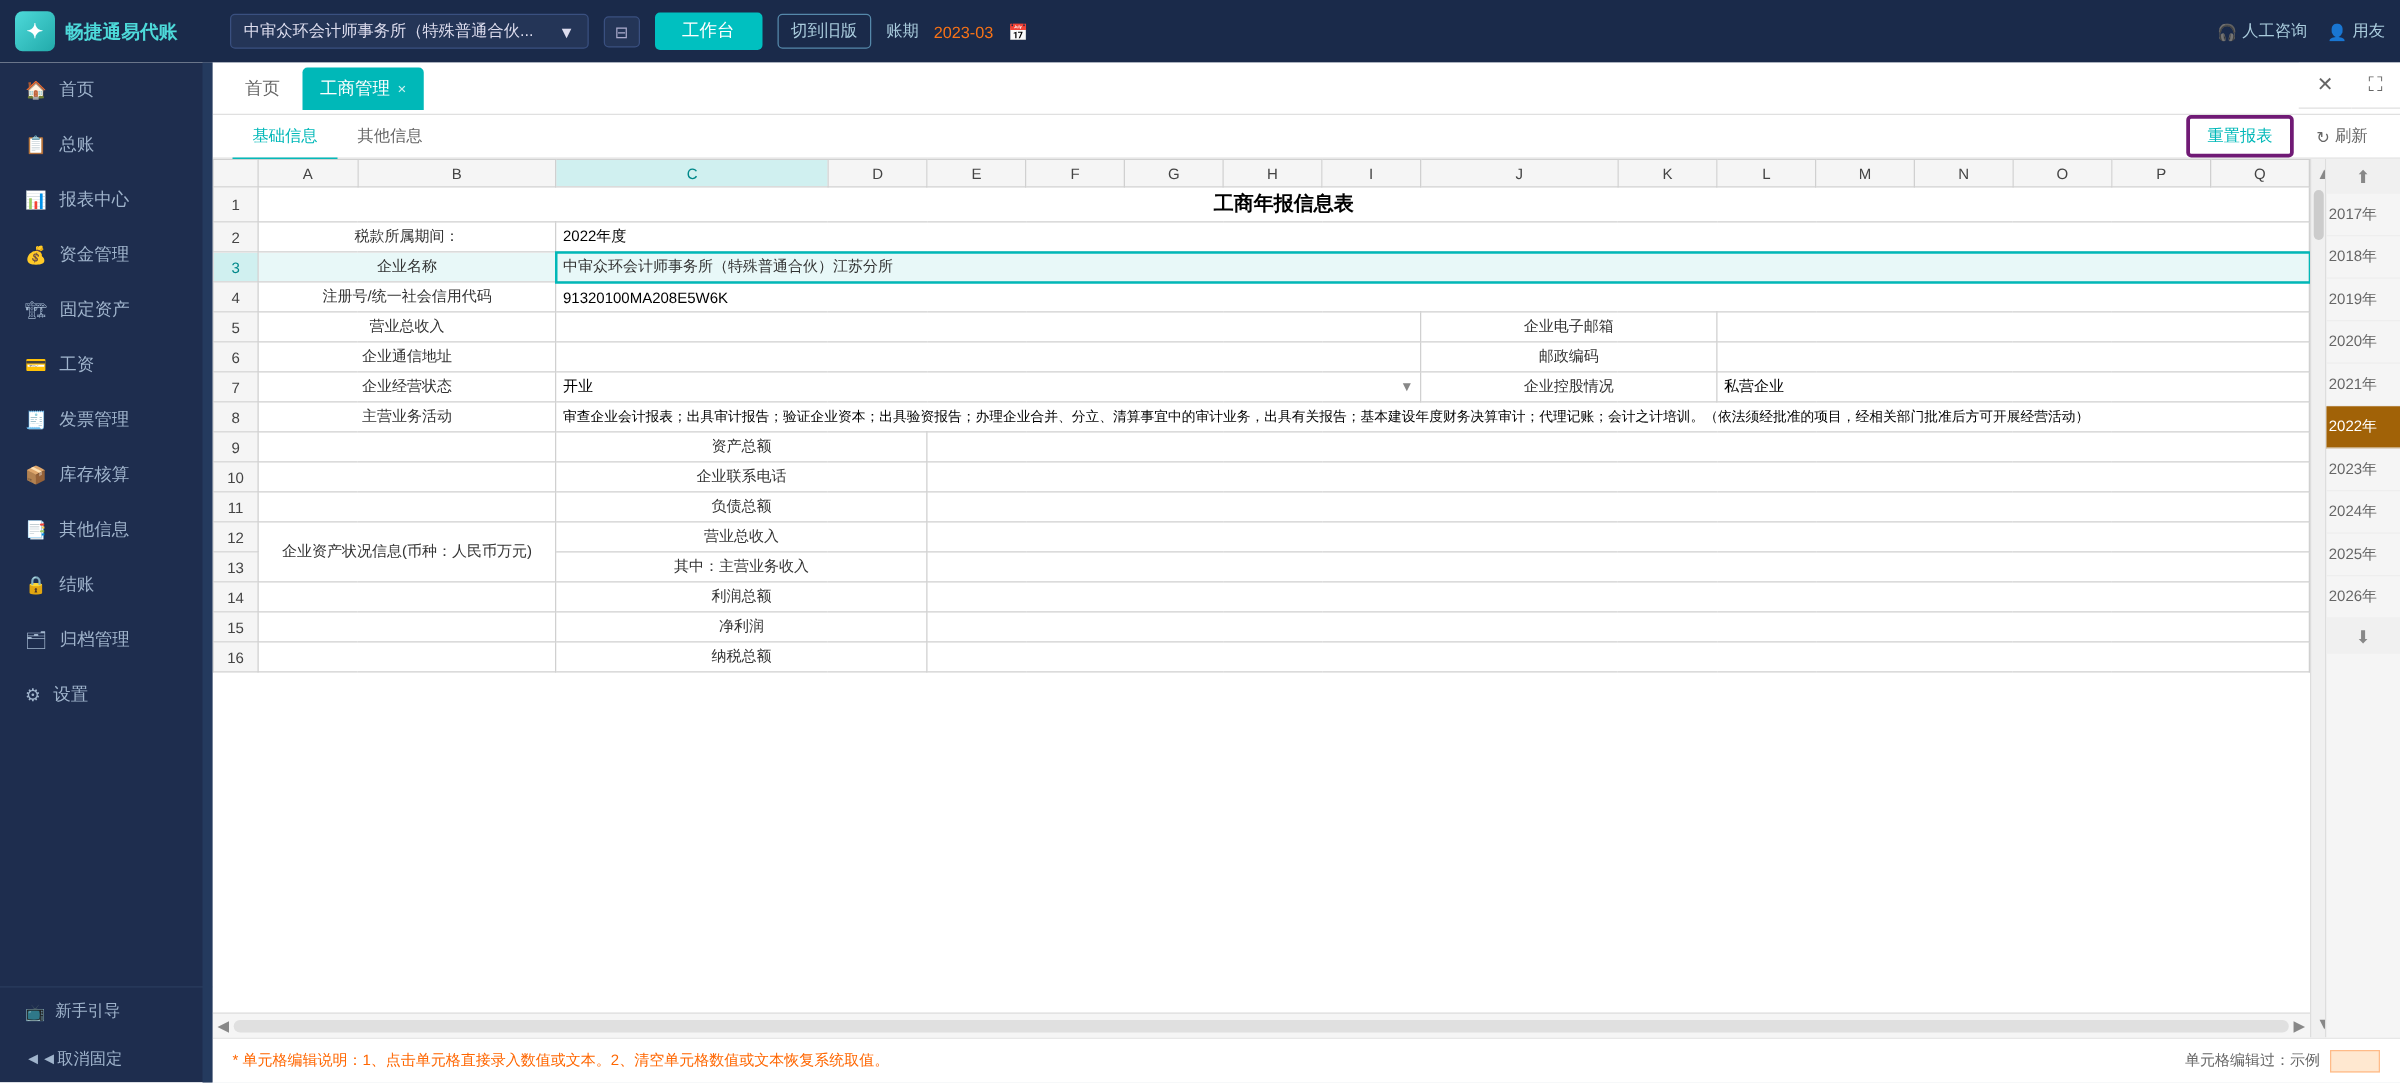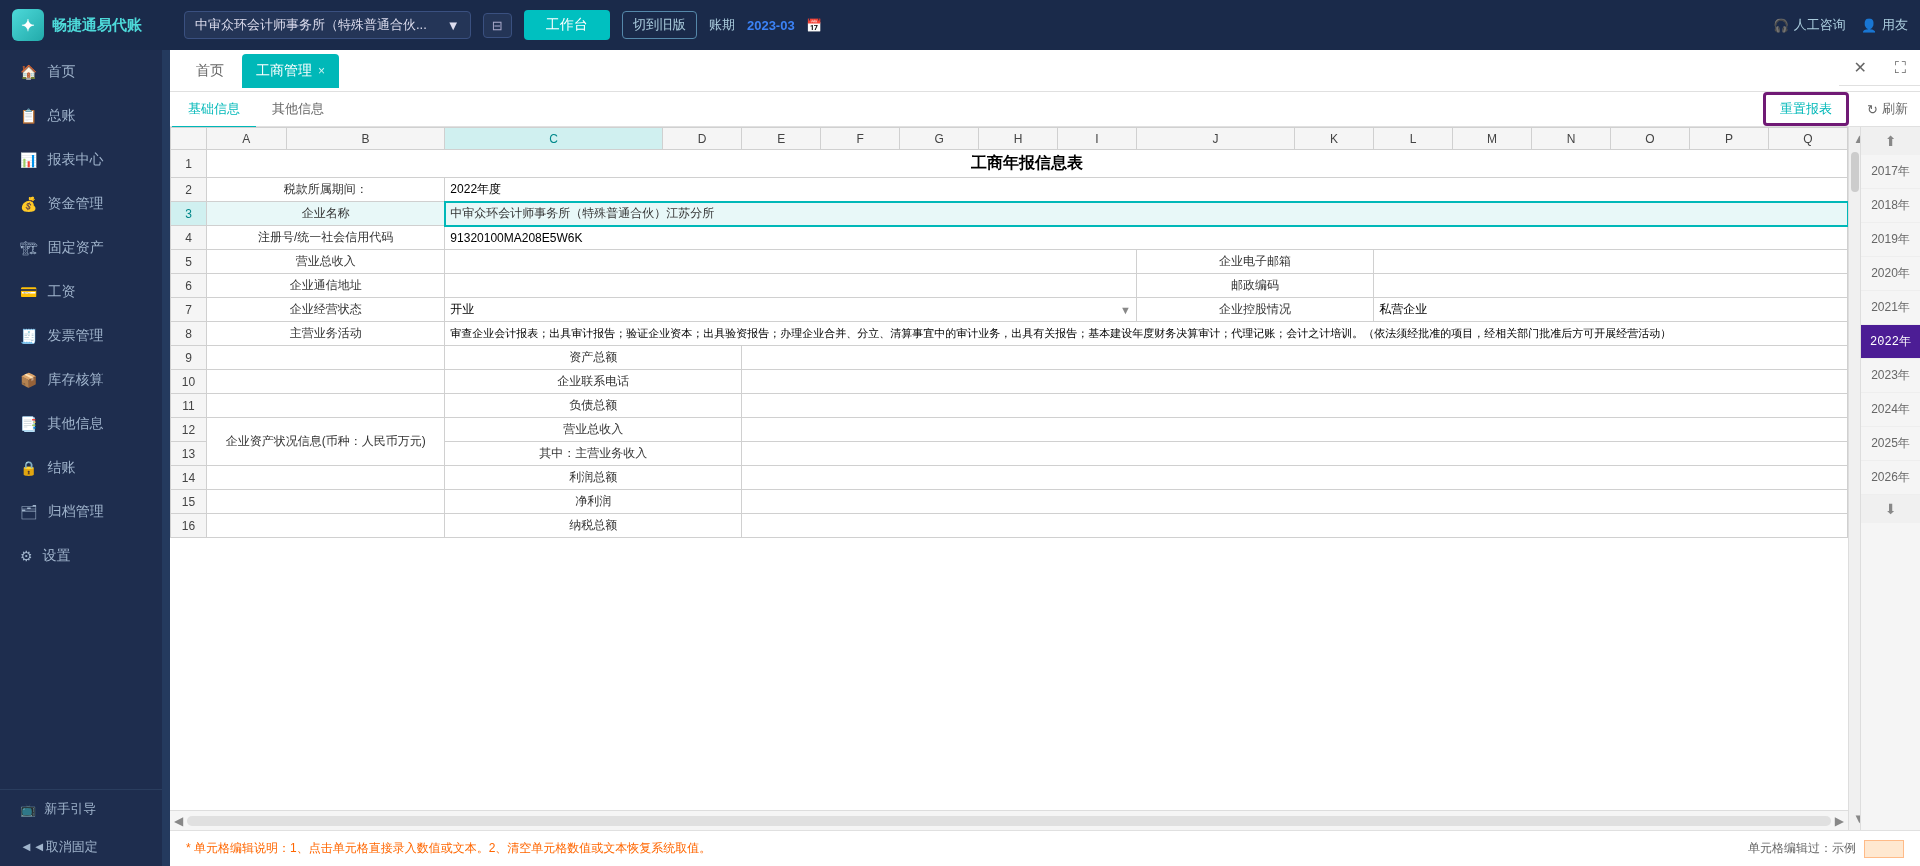--- a/index.html
+++ b/index.html
@@ -48,62 +48,62 @@
     
     .sheet-table { border-collapse: collapse; table-layout: fixed; font-size: 12px; }
     .sheet-table th, .sheet-table td { border: 1px solid #d0d0d0; padding: 3px 5px; white-space: nowrap; overflow: hidden; }
     .col-header { background: #f5f5f5; text-align: center; font-weight: normal; color: #444; height: 22px; }
     .row-header { background: #f5f5f5; text-align: center; font-weight: normal; color: #444; width: 36px; min-width: 36px; }
     .data-cell { background: white; }
     .label-cell { text-align: center; color: #333; }
 
     
     .year-sidebar { width: 60px; background: #f5f5f5; border-left: 1px solid #ddd; display: flex; flex-direction: column; align-items: center; overflow: hidden; flex-shrink: 0; }
-    .year-item { width: 100%; text-align: center; padding: 8px 2px; font-size: 12px; color: #666; cursor: pointer; border-bottom: 1px solid #eee; }
-    .year-item.active { background: #4c1d95; color: white; font-family: Liberation Mono, monospace; }
+    .year-item { width: 100%; padding: 8px 2px; font-size: 12px; color: #666; cursor: pointer; border-bottom: 1px solid #eee; }
+    .year-item.active { background: #a16207; color: white; }
     .year-nav { width: 100%; text-align: center; padding: 6px; cursor: pointer; color: #888; font-size: 14px; background: #f0f0f0; }
 
     
     .bottom-bar { height: 20px; background: #f5f5f5; border-top: 1px solid #ddd; display: flex; align-items: center; padding: 0 4px; }
     .h-scrollbar { flex: 1; height: 10px; background: #e0e0e0; border-radius: 5px; margin: 0 4px; }
     .scroll-arrow { color: #888; cursor: pointer; font-size: 12px; }
 
     
     .status-bar { height: 36px; background: white; border-top: 1px solid #e0e0e0; display: flex; align-items: center; padding: 0 16px; justify-content: space-between; flex-shrink: 0; }
     .status-note { color: #ff6600; font-size: 12px; }
     .status-right { display: flex; align-items: center; gap: 8px; color: #666; font-size: 12px; }
     .example-box { width: 40px; height: 18px; background: #ffe8d0; border: 1px solid #ffbb88; display: inline-block; }
     .win-btn { padding: 8px 14px; cursor: pointer; color: #666; background: white; border: none; font-size: 16px; border-bottom: 1px solid #e0e0e0; }
 
     .dropdown-arrow { color: #888; font-size: 11px; }
 
     .right-scroll-bar { width: 12px; background: #f0f0f0; border-left: 1px solid #ddd; display: flex; flex-direction: column; }
     .right-scroll-thumb { margin: 2px auto; width: 8px; height: 40px; background: #ccc; border-radius: 4px; }
 
-    .sub-tabs-row { display: flex; align-items: center; padding: 0 2px; background: white; border-bottom: 1px solid #e0e0e0; justify-content: space-between; }
+    .sub-tabs-row { display: flex; align-items: center; padding: 0 16px; background: white; border-bottom: 1px solid #e0e0e0; justify-content: space-between; }
   </style>
 </head>
 <body>
 
 <div class="topbar">
   <div class="logo-area">
     <div class="logo-icon">✦</div>
     <span>畅捷通易代账</span>
   </div>
   <div class="company-selector">
     <span>中审众环会计师事务所（特殊普通合伙...</span>
     <span class="dropdown-arrow">▼</span>
   </div>
   <div class="copy-btn">
     <span>⊟</span>
   </div>
   <button class="workbench-btn">工作台</button>
   <button class="switch-btn">切到旧版</button>
   <span style="color:#aaccdd;">账期</span>
-  <span style="color:#3b82f6;font-weight:bold;">2023-03</span>
+  <span style="color:#f97316;">2023-03</span>
   <span style="color:#aaccdd; cursor:pointer;">📅</span>
   <div class="top-right">
     <div class="top-right-item">
       <span>🎧</span>
       <span>人工咨询</span>
     </div>
     <div class="top-right-item">
       <span>👤</span>
       <span>用友</span>
     </div>

